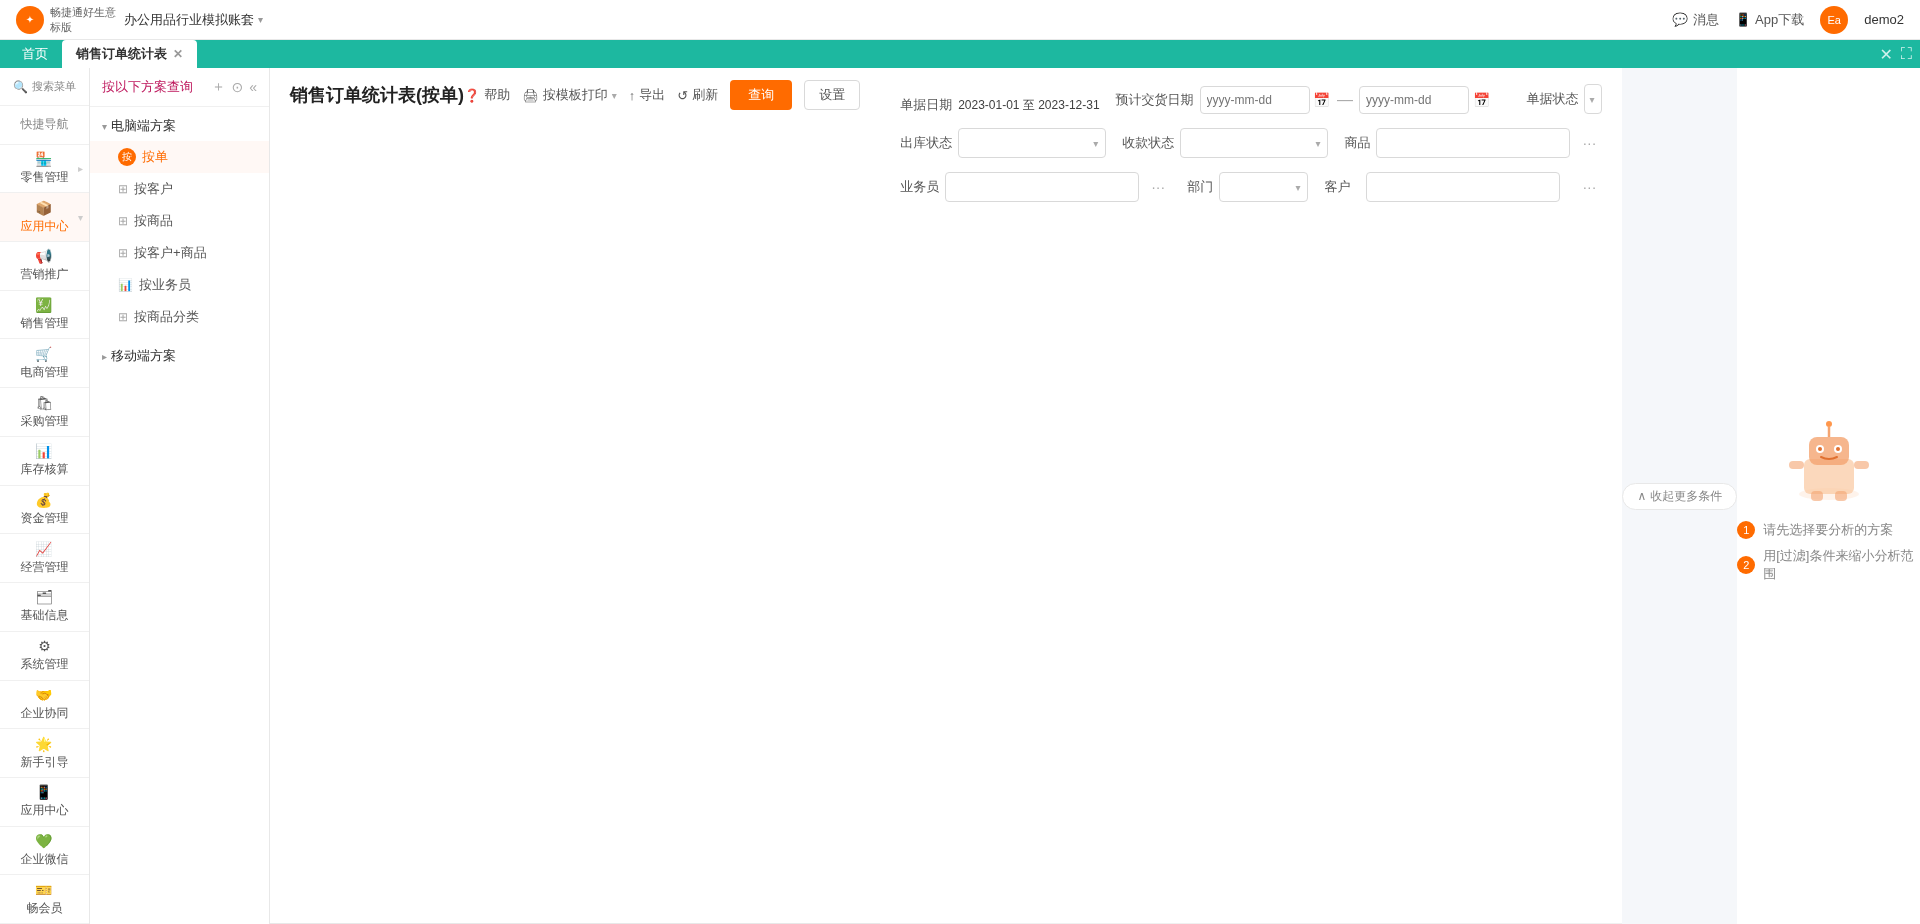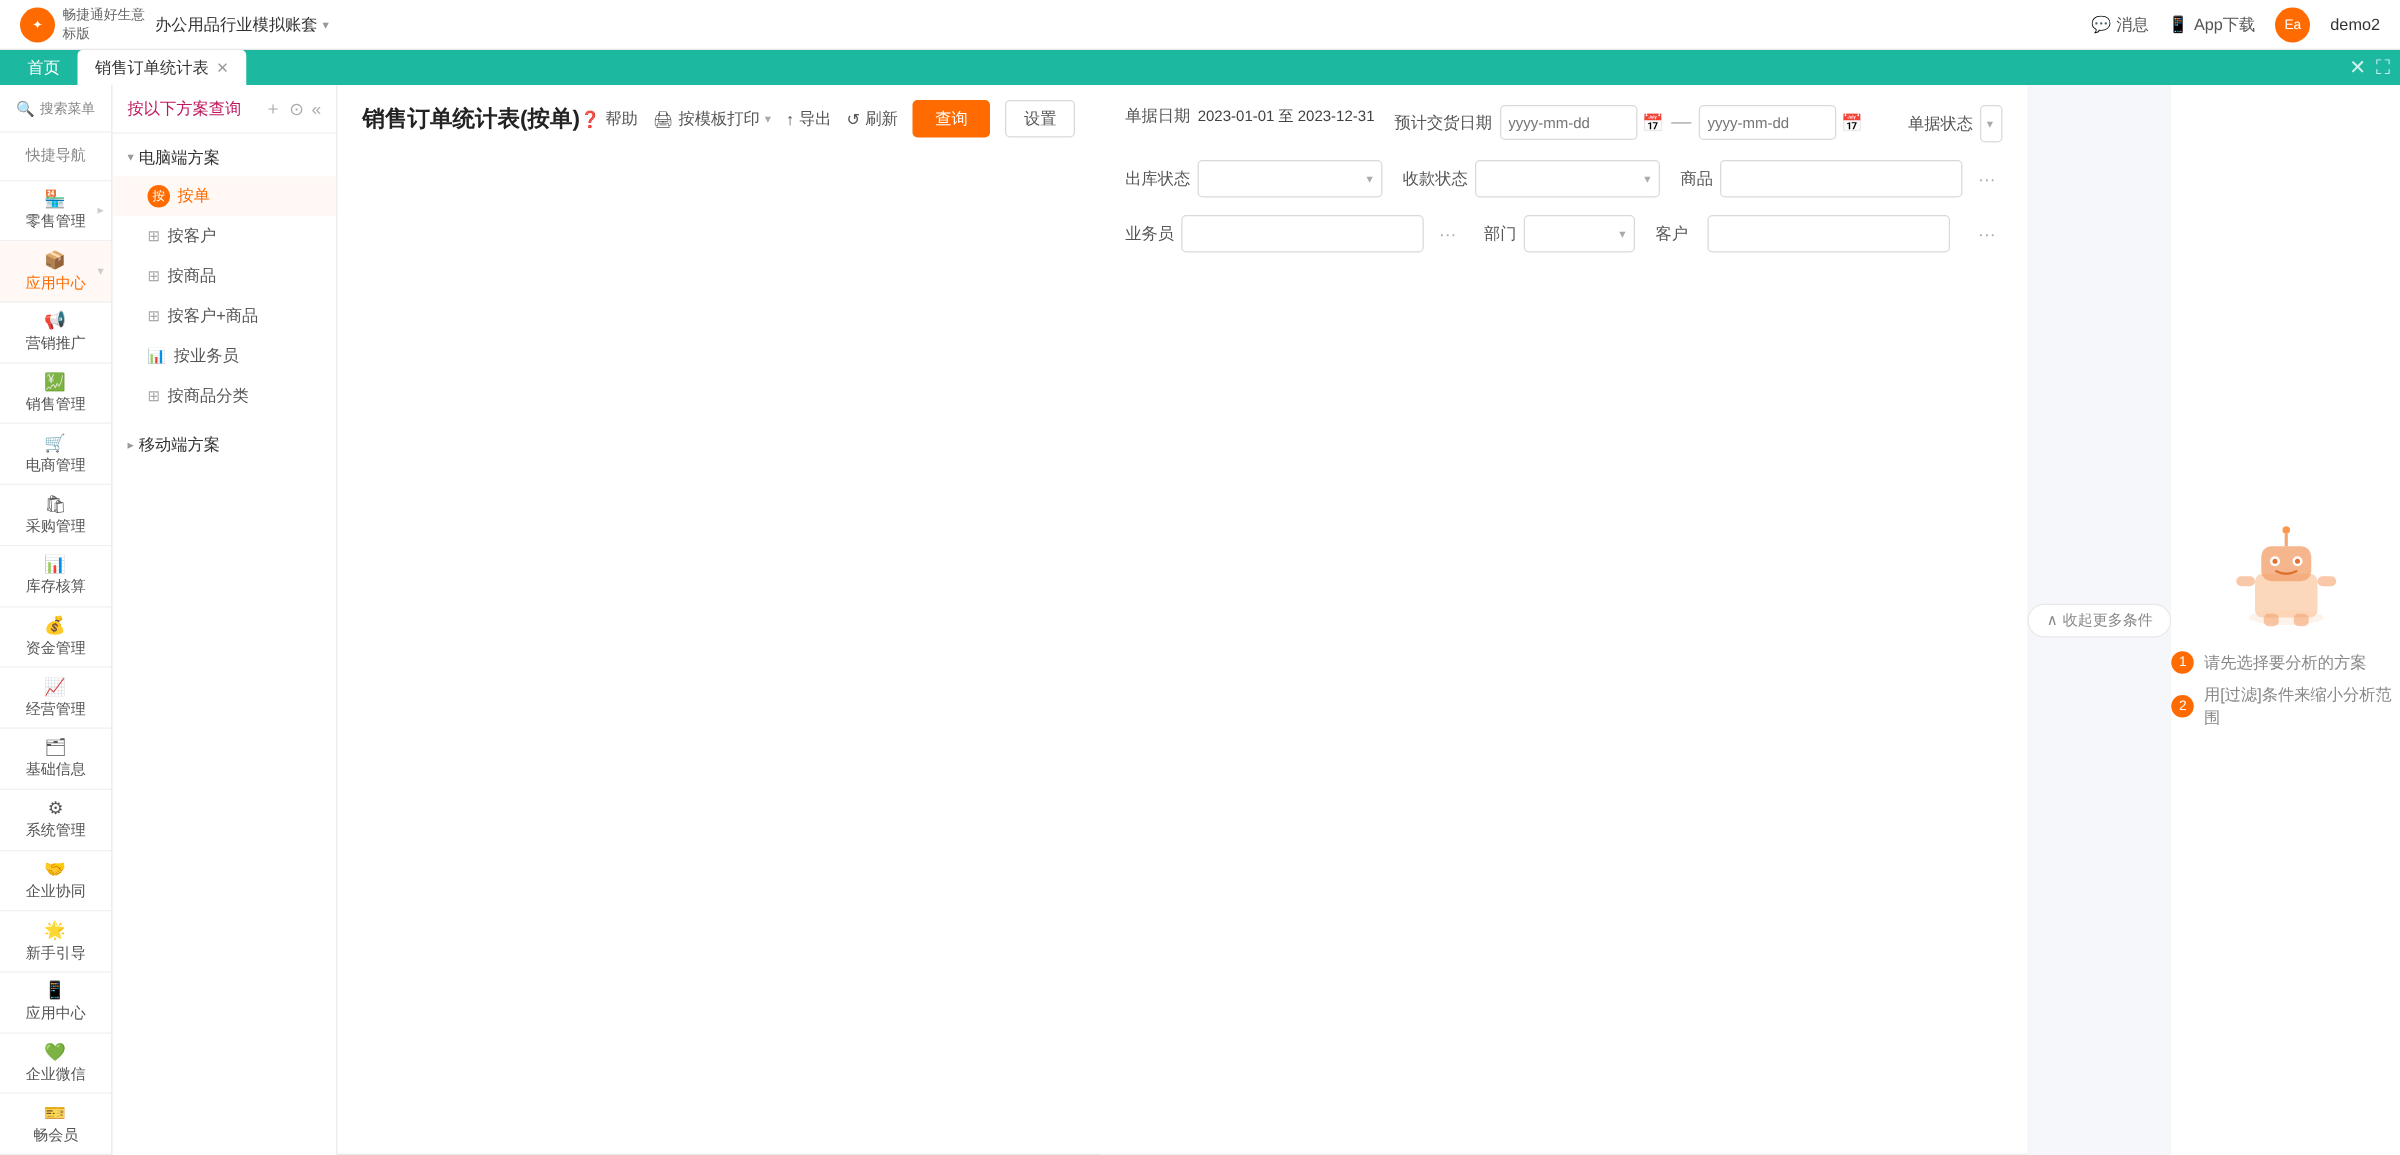--- a/index.html
+++ b/index.html
@@ -72,20 +72,21 @@
       padding-left: 8px;
     }
     .tab-item {
       display: flex;
       align-items: center;
       padding: 0 14px;
       font-size: 13px;
       cursor: pointer;
       color: rgba(255,255,255,0.85);
       gap: 6px;
+      font-weight: bold;
     }
     .tab-item.home {
       color: #fff;
       font-weight: 500;
     }
     .tab-item.active {
       background: #fff;
       color: #333;
       border-radius: 4px 4px 0 0;
     }
@@ -279,21 +280,21 @@
     }
 
     
     .filter-area {
       background: #fff;
       padding: 16px 20px;
       border-bottom: 1px solid #f0f0f0;
     }
     .filter-row {
       display: flex;
-      align-items: flex-start;
+      align-items: flex-end;
       gap: 16px;
       margin-bottom: 14px;
     }
     .filter-row:last-child { margin-bottom: 0; }
     .filter-field {
       display: flex;
       align-items: center;
       gap: 8px;
       flex: 1;
     }

